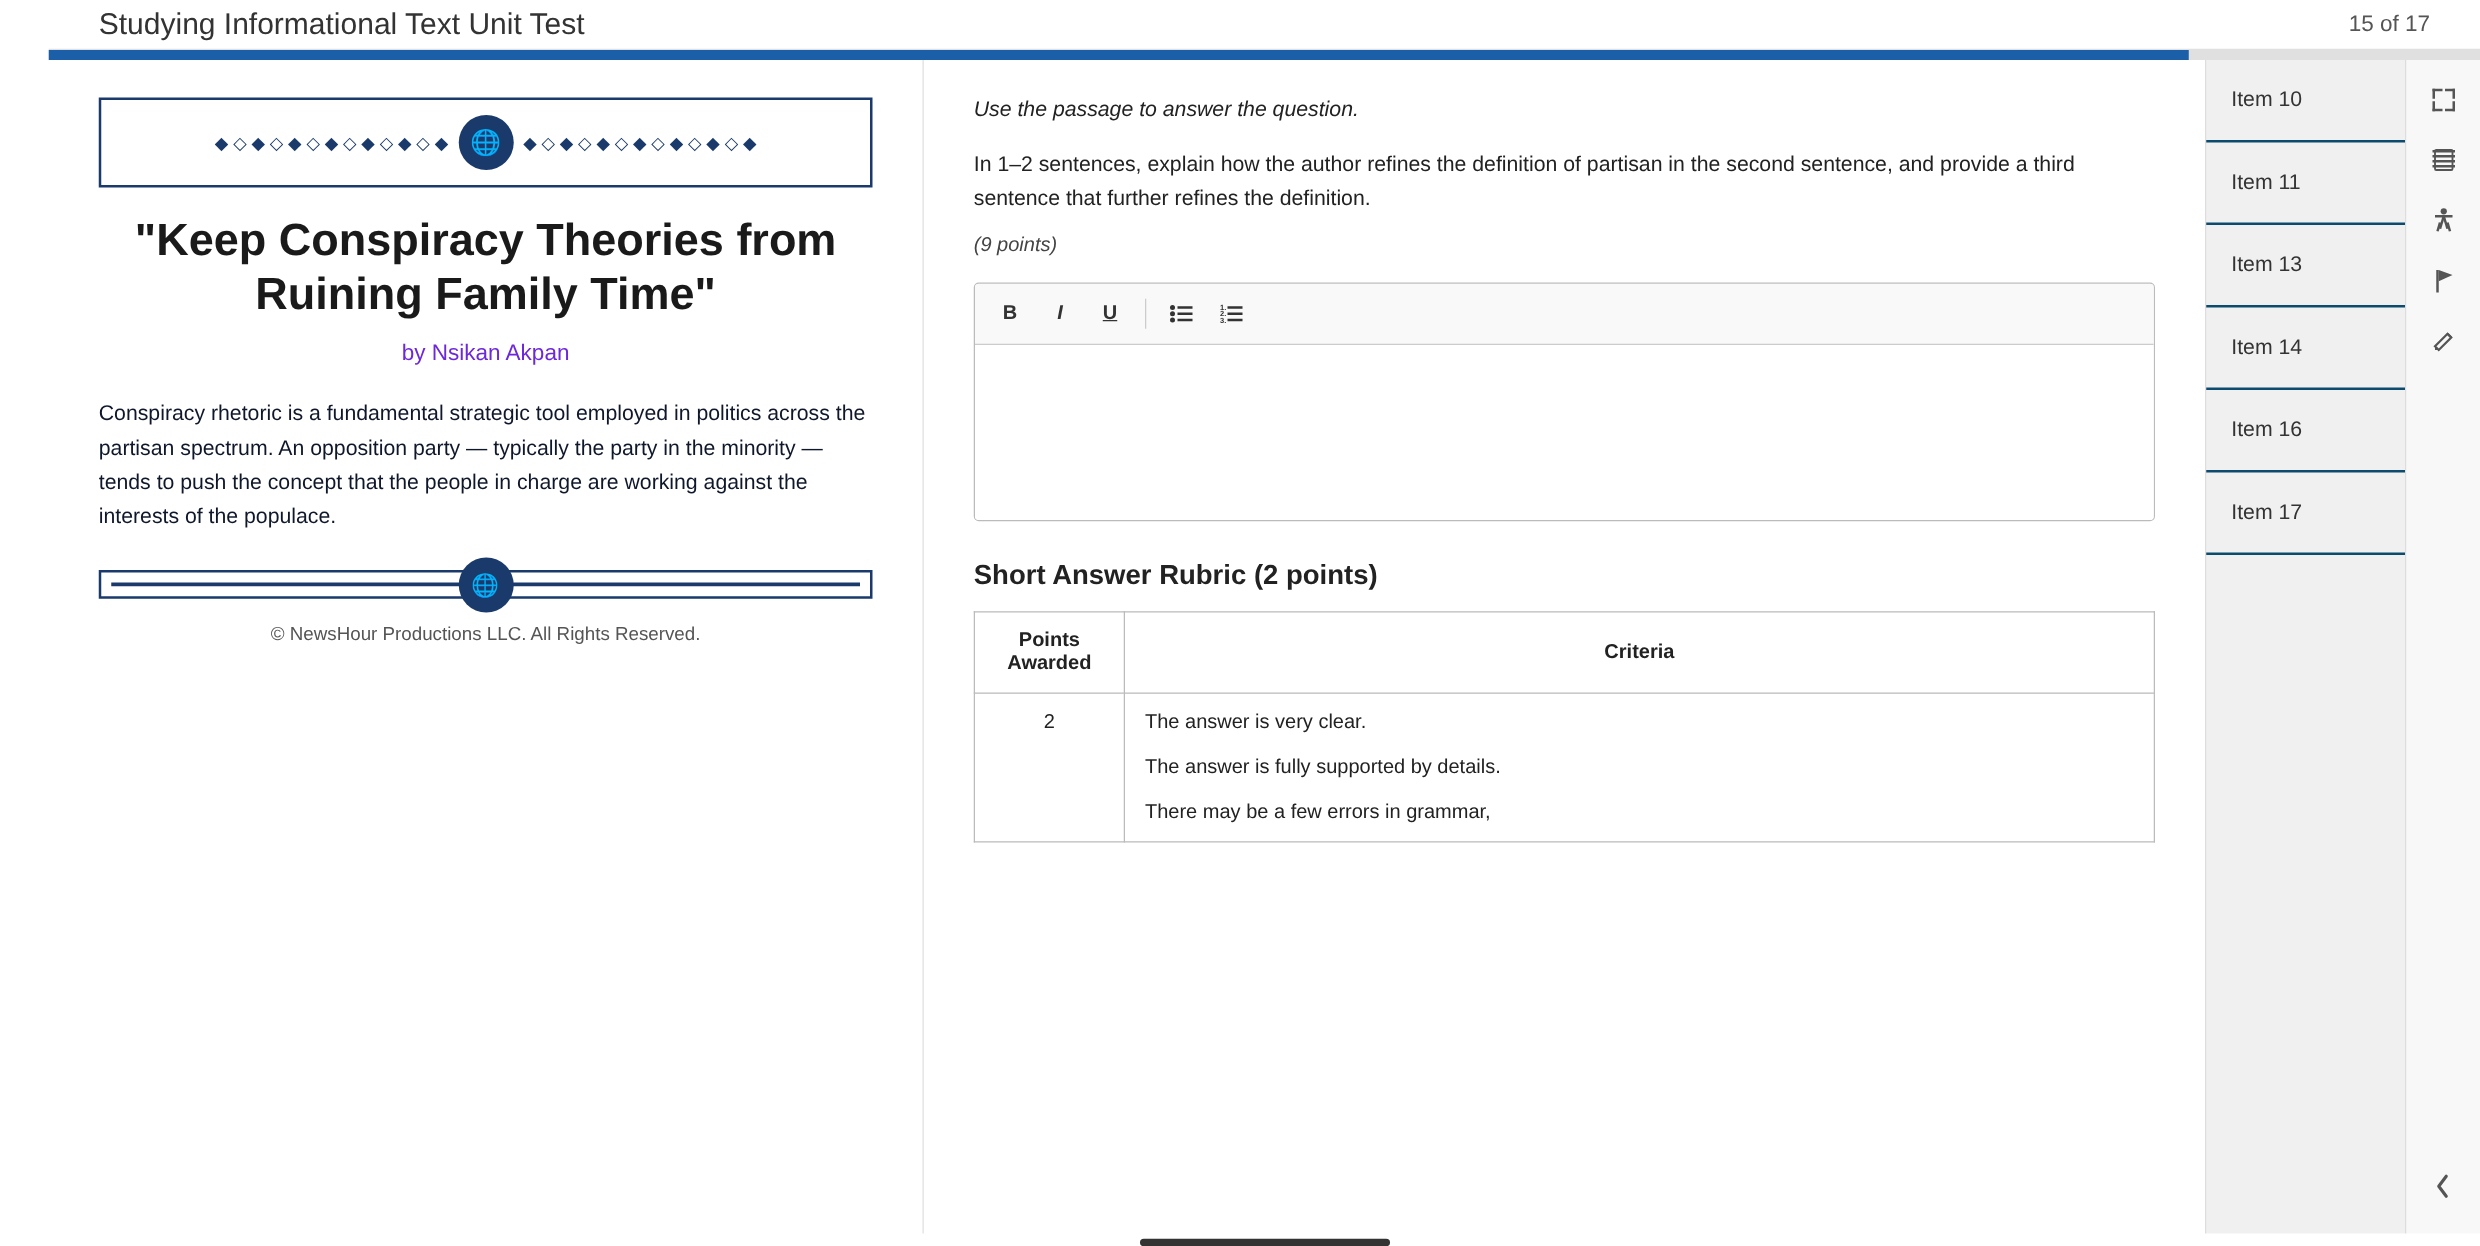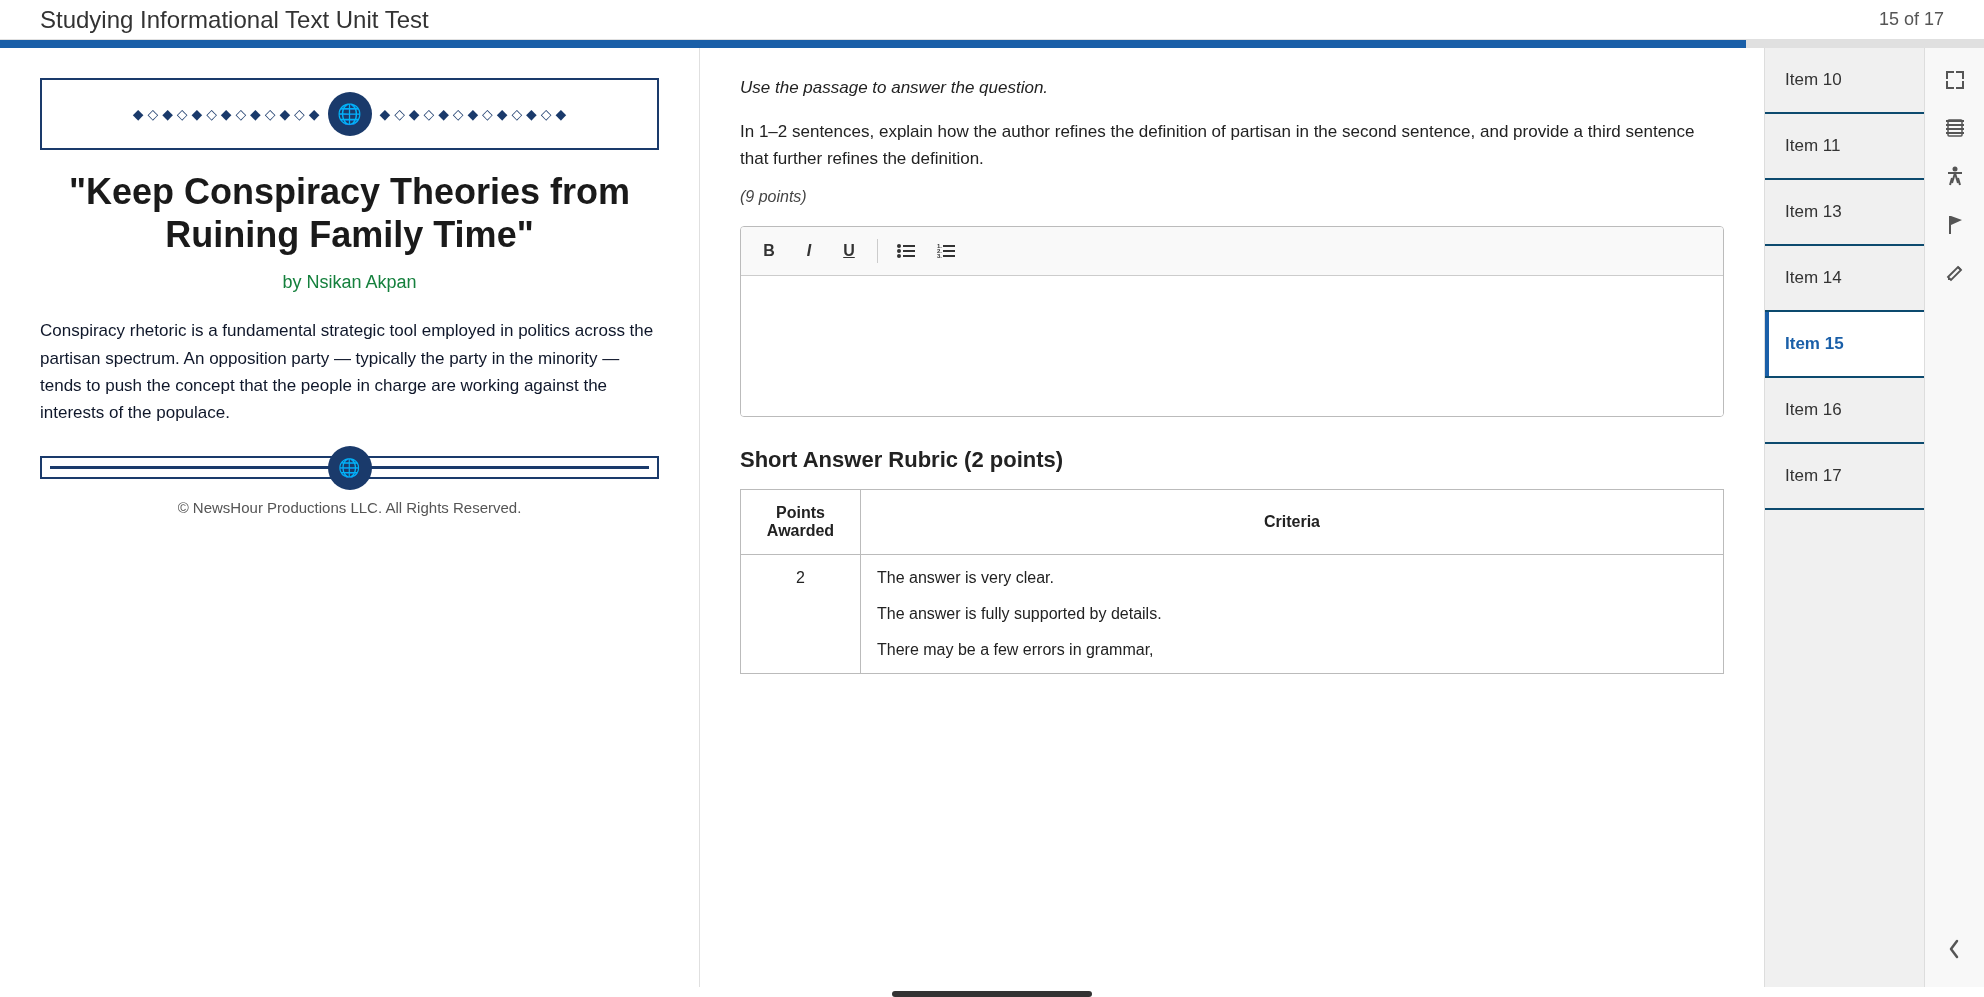--- a/index.html
+++ b/index.html
@@ -10,20 +10,21 @@
       width: 1984px;
       height: 997px;
     }
 
     .main-container {
       background: white;
       width: 1984px;
       height: 997px;
       display: flex;
       flex-direction: column;
+      padding-left: 39px;
     }
 
     .header-bar {
       display: flex;
       align-items: center;
       justify-content: space-between;
       padding: 0 40px;
       height: 40px;
       border-bottom: 1px solid #e0e0e0;
     }
@@ -100,21 +101,21 @@
       font-size: 36px;
       font-weight: bold;
       color: #1a1a1a;
       margin-bottom: 16px;
       line-height: 1.2;
     }
 
     .passage-author {
       text-align: center;
       font-size: 18px;
-      color: #15803d;
+      color: #6d28d9;
       margin-bottom: 24px;
     }
 
     .passage-text {
       font-size: 17px;
       color: #0f172a;
       line-height: 1.6;
       margin-bottom: 30px;
     }
 
@@ -453,21 +454,20 @@
       </table>
     </div>
 
     <div class="right-panels">
 
       <div class="nav-sidebar">
         <div class="nav-item">Item 10</div>
         <div class="nav-item">Item 11</div>
         <div class="nav-item">Item 13</div>
         <div class="nav-item">Item 14</div>
-        <div class="nav-item active">Item 15</div>
         <div class="nav-item">Item 16</div>
         <div class="nav-item">Item 17</div>
       </div>
 
       <div class="icon-sidebar">
         <button class="icon-btn" title="Expand">
           <svg width="22" height="22" viewBox="0 0 22 22">
             <rect x="2" y="2" width="8" height="2" fill="#555"></rect>
             <rect x="2" y="2" width="2" height="8" fill="#555"></rect>
             <rect x="12" y="2" width="8" height="2" fill="#555"></rect>

